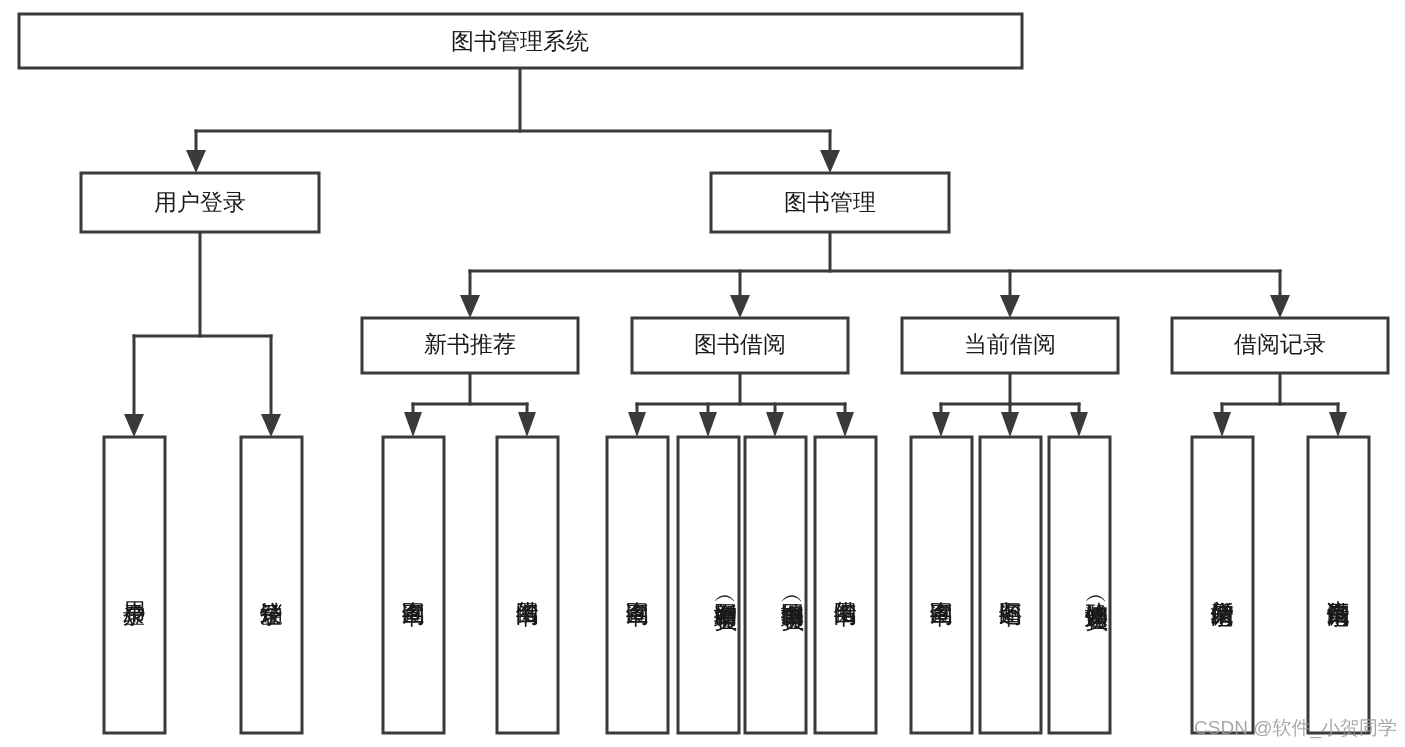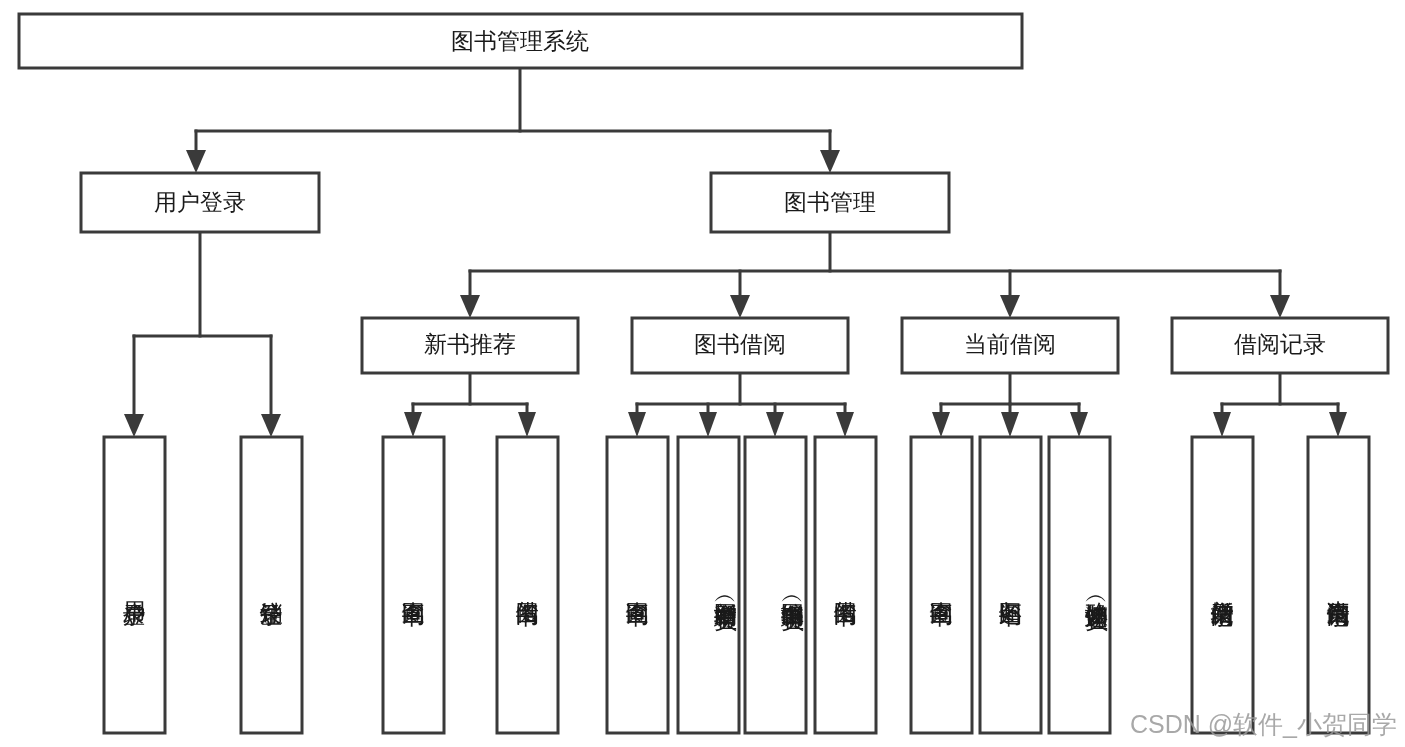--- a/index.html
+++ b/index.html
@@ -62,21 +62,21 @@
     justify-content: center;
     text-align: center;
     white-space: nowrap;
     pointer-events: none;
   }
   .watermark {
     position: absolute;
     right: 8px;
     bottom: 6px;
     font-family: "Liberation Sans", "DejaVu Sans", sans-serif;
-    font-size: 25px;
+    font-size: 19px;
     color: #9a9a9a;
     opacity: 0.85;
     white-space: nowrap;
   }
 </style>
 </head>
 <body>
 
 <div id="diagram-root">
 

